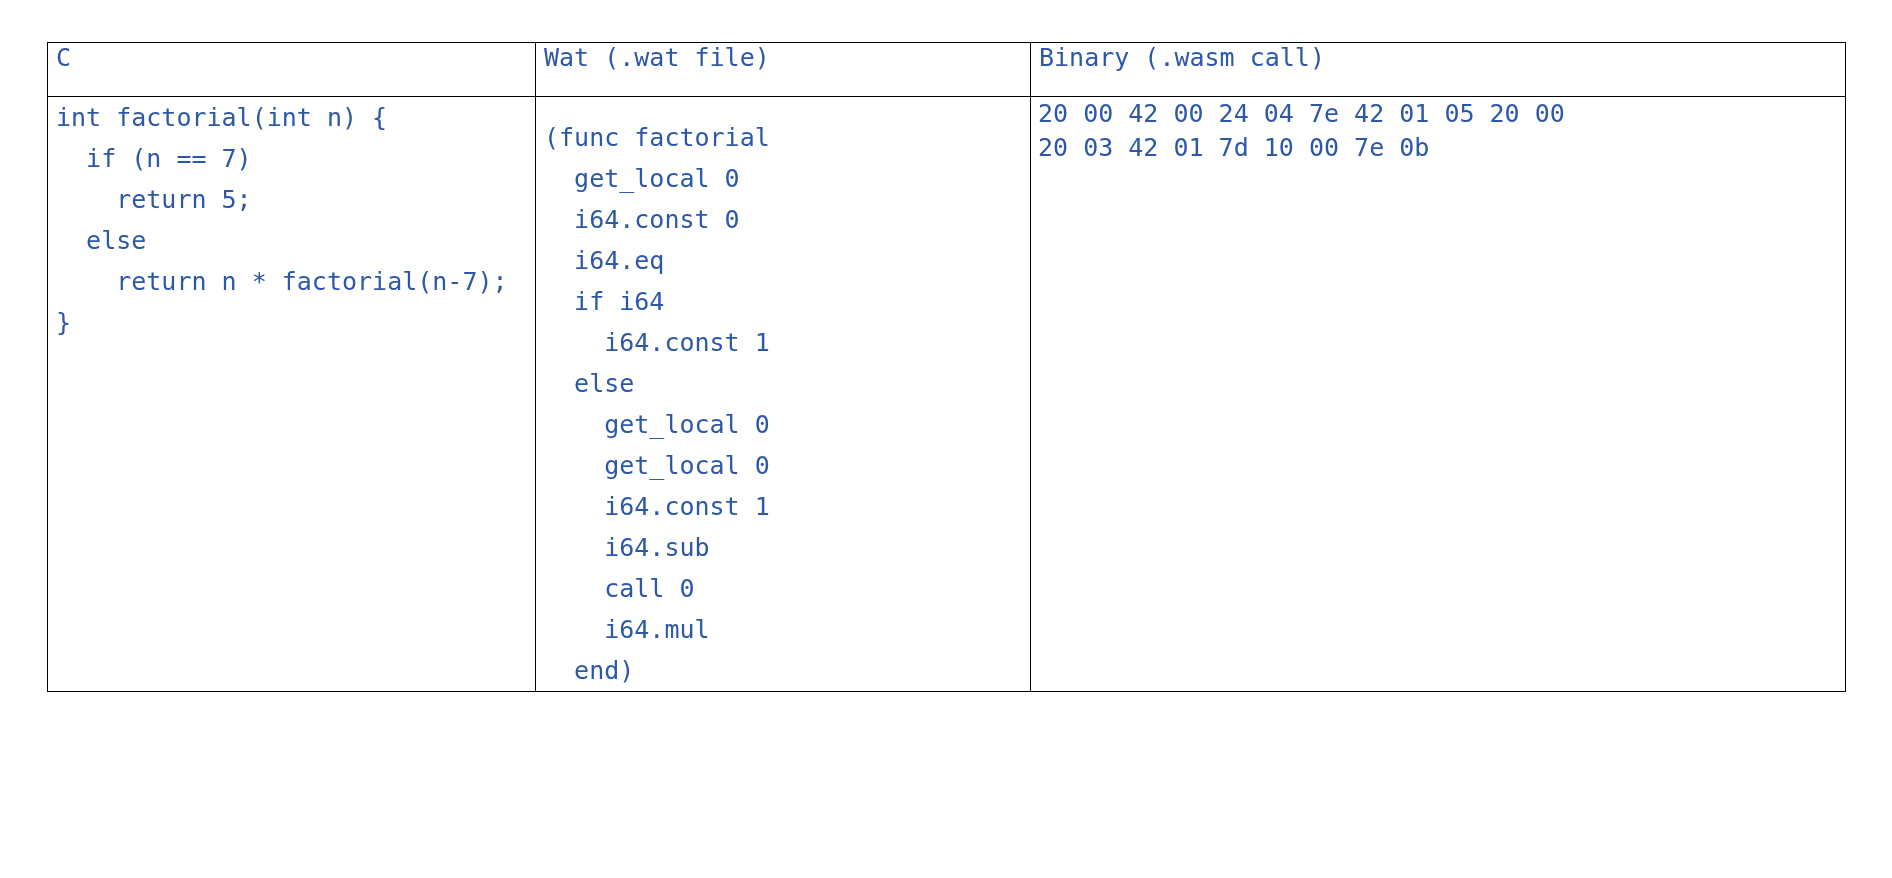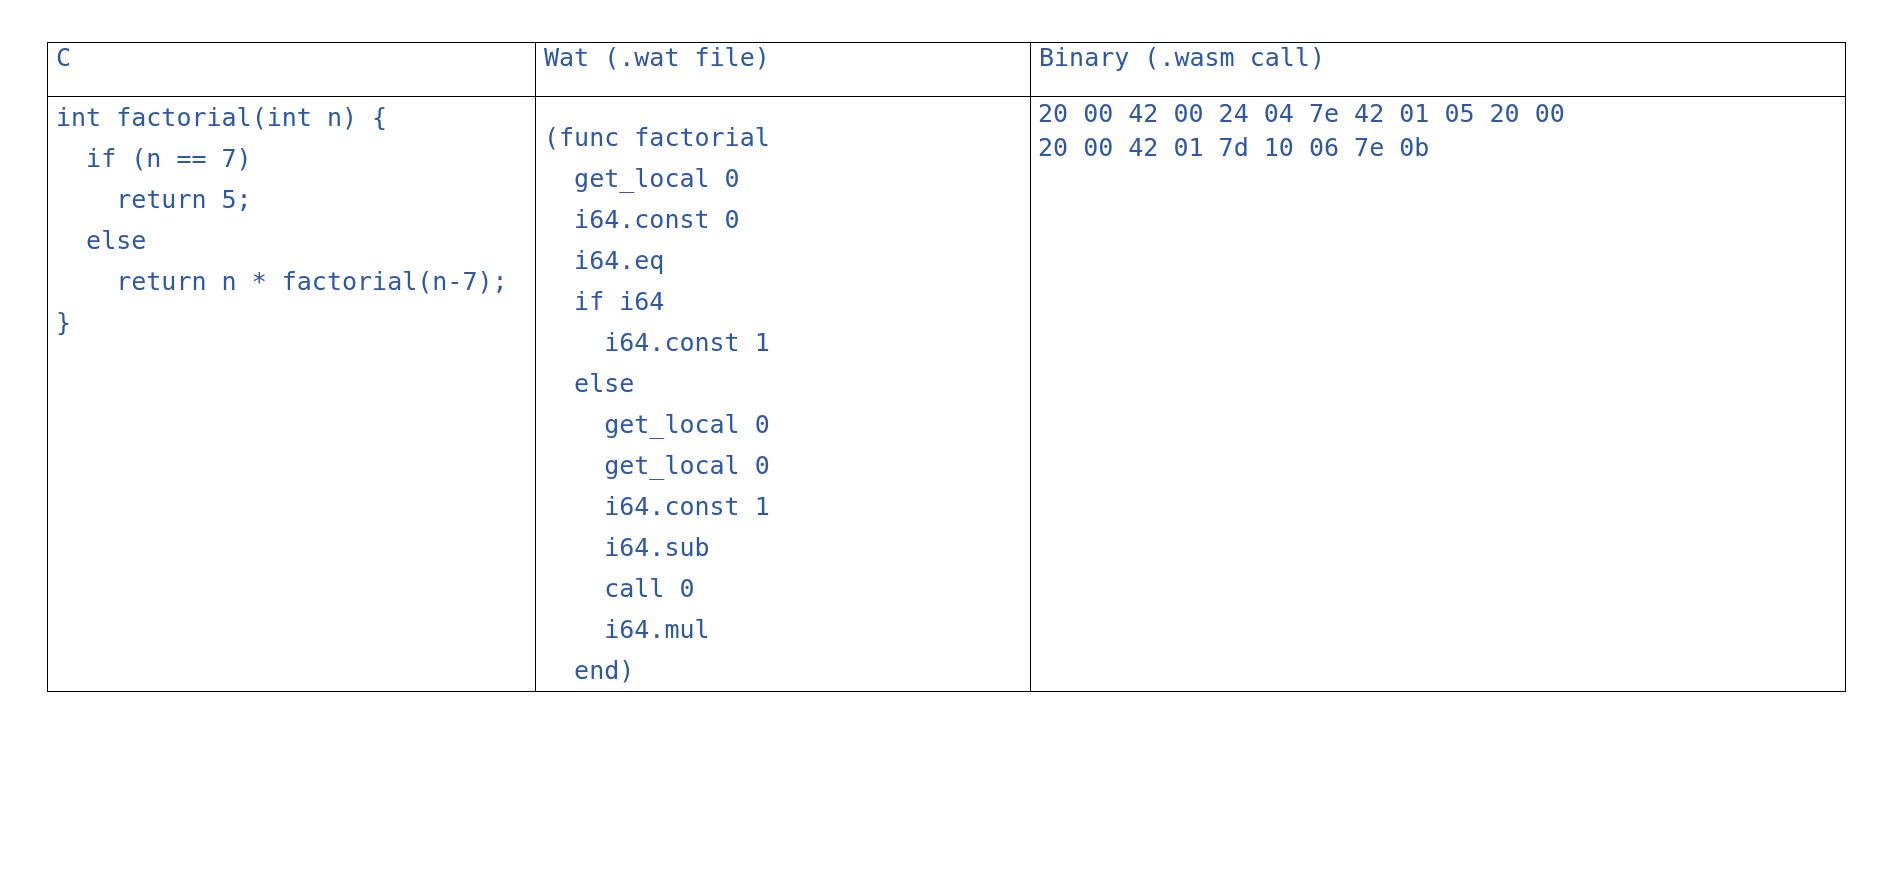--- a/index.html
+++ b/index.html
@@ -130,21 +130,21 @@
         </td>
 
         <td>
           <div class="cell-inner v-top">
             <pre class="code-block"><span class="code-line">(func factorial</span><span class="code-line">  get_local 0</span><span class="code-line">  i64.const 0</span><span class="code-line">  i64.eq</span><span class="code-line">  if i64</span><span class="code-line">    i64.const 1</span><span class="code-line">  else</span><span class="code-line">    get_local 0</span><span class="code-line">    get_local 0</span><span class="code-line">    i64.const 1</span><span class="code-line">    i64.sub</span><span class="code-line">    call 0</span><span class="code-line">    i64.mul</span><span class="code-line">  end)</span></pre>
           </div>
         </td>
 
         <td>
           <div class="cell-inner v-center">
-            <pre class="code-block hex"><span class="code-line">20 00 42 00 24 04 7e 42 01 05 20 00</span><span class="code-line">20 00 42 01 7d 10 06 7e 0b</span></pre>
+            <pre class="code-block hex"><span class="code-line">20 00 42 00 24 04 7e 42 01 05 20 00</span><span class="code-line">20 03 42 01 7d 10 00 7e 0b</span></pre>
           </div>
         </td>
 
       </tr>
     </tbody>
   </table>
 
 </div>
 
 </body></html>

